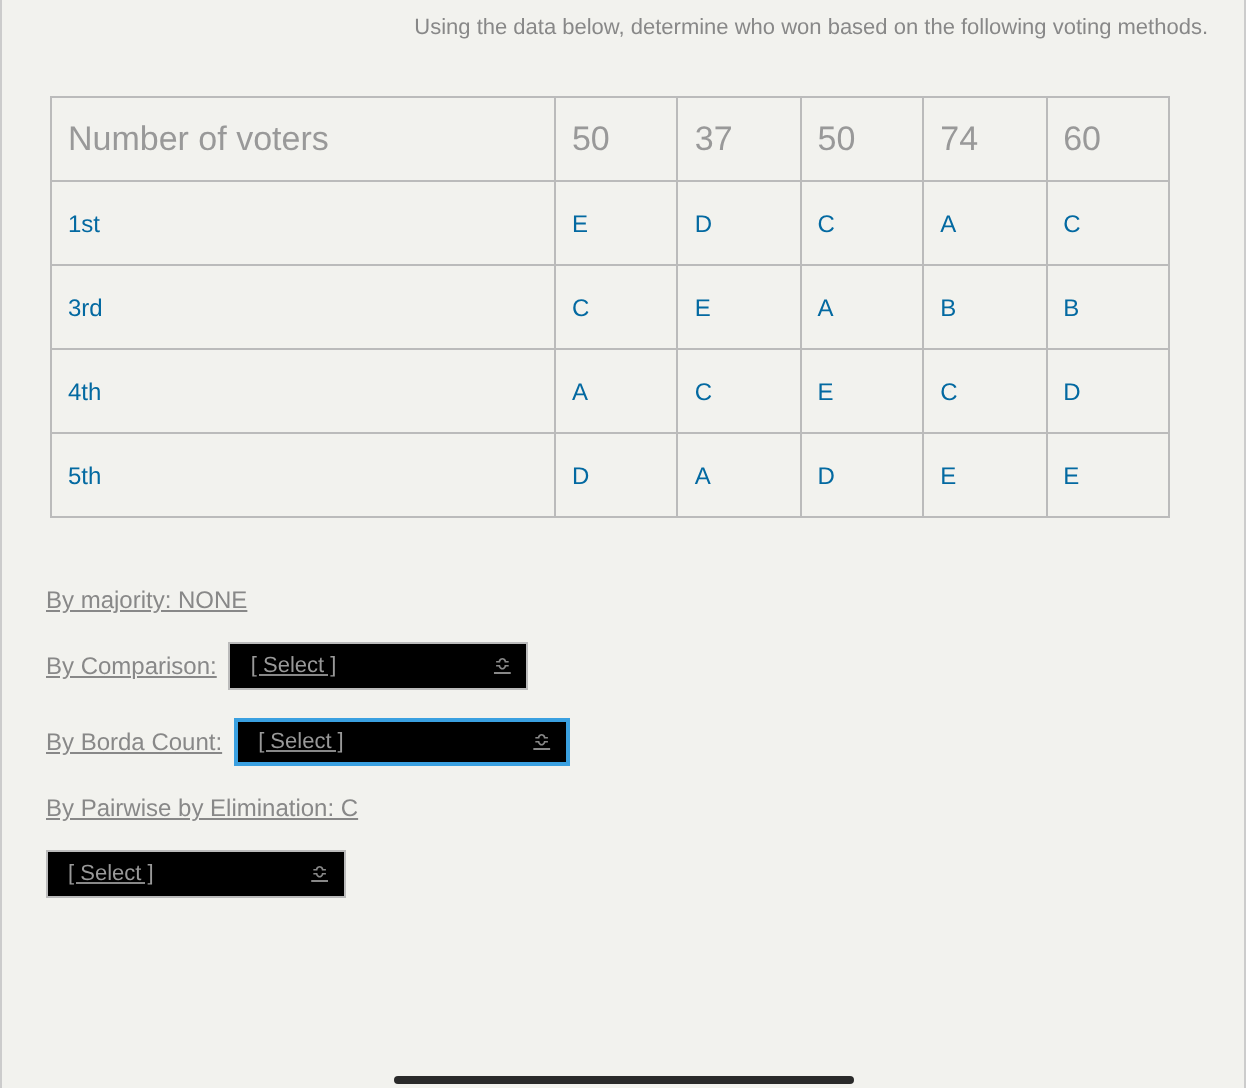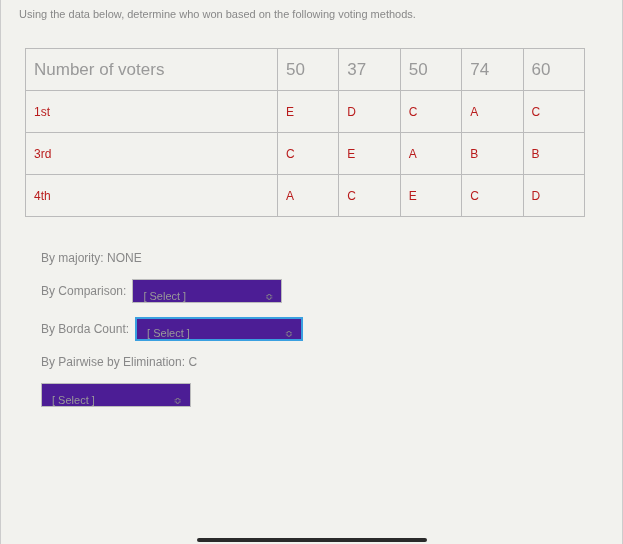--- a/index.html
+++ b/index.html
@@ -20,57 +20,59 @@
     border-left: 1px solid #ccc;
     border-right: 1px solid #ccc;
     padding: 8px 18px 0 18px;
     position: relative;
   }
   .prompt {
     font-size: 11px;
     color: #888;
     margin-bottom: 28px;
     margin-top: 0;
+    text-align: right;
   }
   table {
     border-collapse: collapse;
     width: 560px;
     margin-left: 6px;
   }
   td {
     border: 1px solid #bbb;
     height: 42px;
     padding: 0 8px;
     font-size: 12px;
-    color: #b91c1c;
+    color: #0369a1;
     vertical-align: middle;
   }
   td.hdr {
     color: #999;
     font-size: 17px;
   }
   .answers {
     margin-top: 34px;
-    margin-left: 22px;
+    margin-left: 4px;
     font-size: 12px;
     color: #888;
+    text-decoration: underline;
   }
   .row {
     margin-bottom: 14px;
     display: flex;
     align-items: center;
     gap: 6px;
   }
   .label { white-space: nowrap; }
   .select {
     display: inline-flex;
-    align-items: flex-end;
+    align-items: center;
     justify-content: space-between;
     border: 1px solid #bbb;
-    background: #4c1d95;
+    background: #000000;
     height: 24px;
     padding: 0 8px 0 10px;
     font-size: 11px;
     color: #999;
     min-width: 150px;
     cursor: pointer;
   }
   .select.focused {
     border: 2px solid #3aa0e0;
     min-width: 168px;
@@ -125,20 +127,28 @@
       <td>B</td>
     </tr>
     <tr>
       <td>4th</td>
       <td>A</td>
       <td>C</td>
       <td>E</td>
       <td>C</td>
       <td>D</td>
     </tr>
+    <tr>
+      <td>5th</td>
+      <td>D</td>
+      <td>A</td>
+      <td>D</td>
+      <td>E</td>
+      <td>E</td>
+    </tr>
   </tbody>
     </table>
 
   <div class="answers">
 
     <div class="row">
       <span class="label">By majority: NONE</span>
     </div>
 
     <div class="row">

